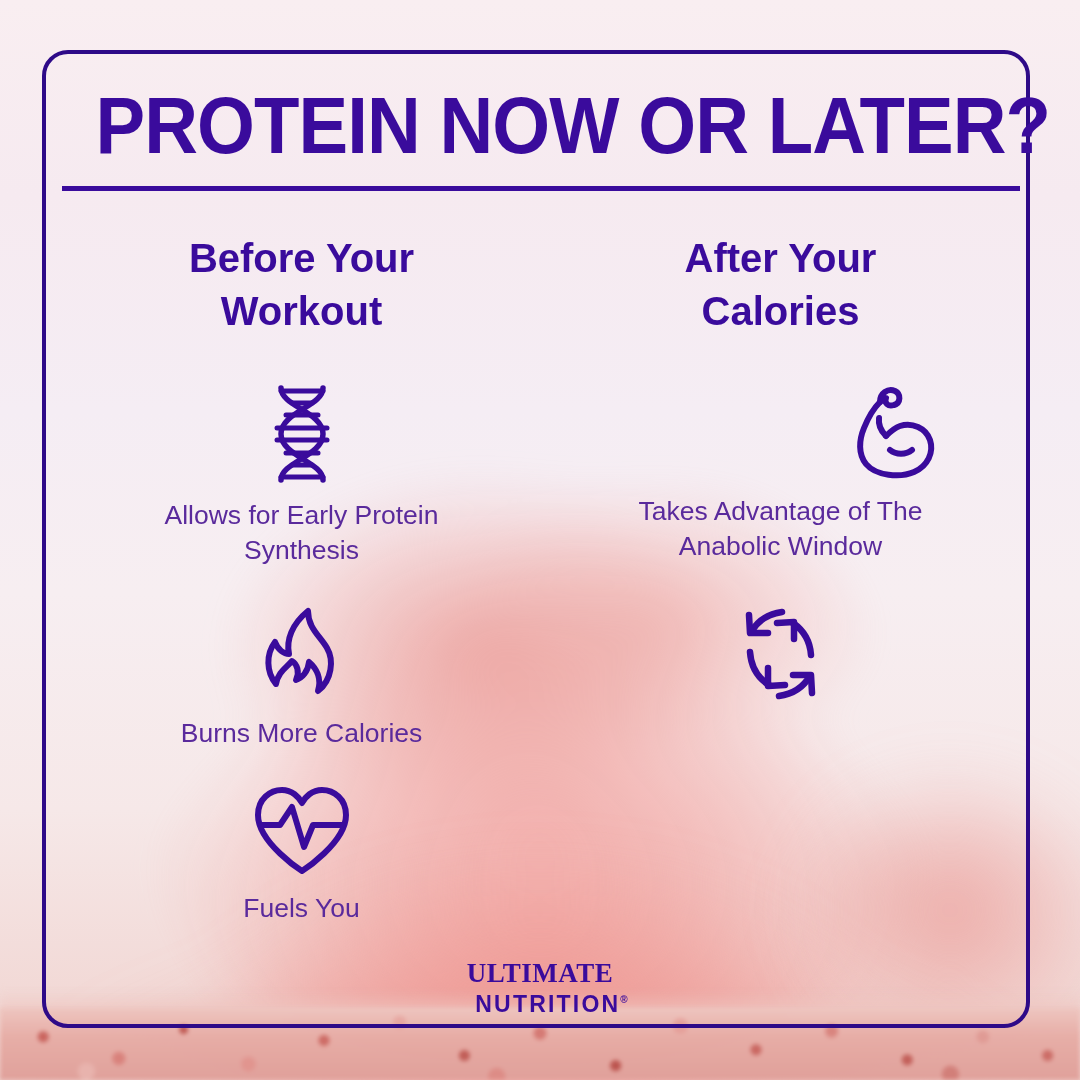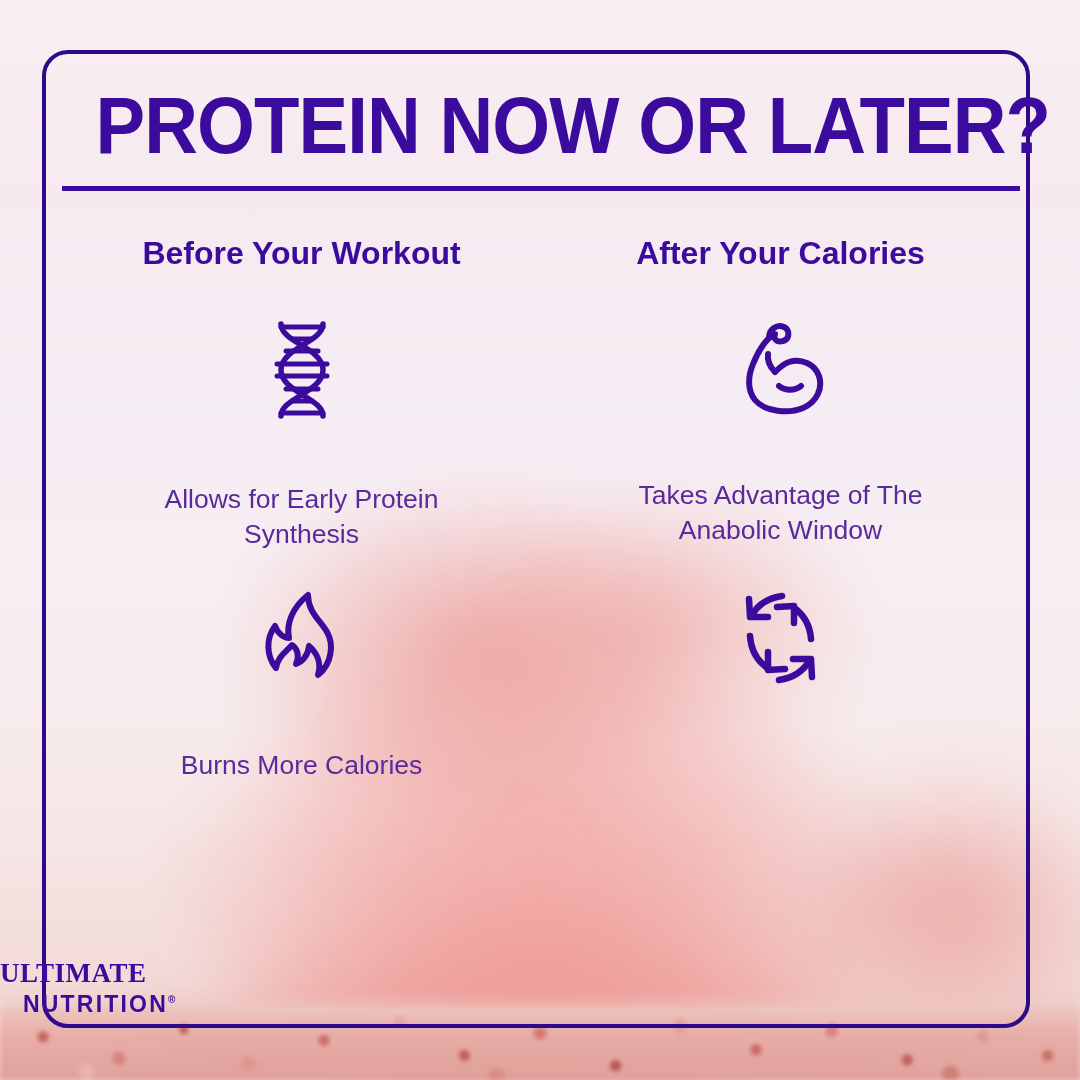--- a/index.html
+++ b/index.html
@@ -153,60 +153,59 @@
   }
   .col {
     width: 50%;
     display: flex;
     flex-direction: column;
     align-items: center;
   }
   .col-head {
     color: #3a0b9c;
     font-weight: 700;
-    font-size: 32px;
+    font-size: 40px;
     line-height: 1.32;
     text-align: center;
     max-width: 330px;
   }
   .item {
     display: flex;
     flex-direction: column;
     align-items: center;
     text-align: center;
-    gap: 48px;
   }
   .icon-wrap {
     display: flex;
     align-items: center;
     justify-content: center;
   }
   .caption {
     color: #5a2a9c;
     font-size: 26.5px;
     line-height: 1.32;
     max-width: 330px;
     margin-top: 14px;
   }
 
   
   .col-left .item-1 { margin-top: 46px; }
   .col-left .item-2 { margin-top: 38px; }
   .col-left .item-3 { margin-top: 34px; }
   
-  .col-right .item-1 { margin-top: 46px; }
+  .col-right .item-1 { margin-top: 46px; align-items: flex-end; }
   .col-right .item-2 { margin-top: 40px; }
 
   
   .logo {
     position: absolute;
     left: 0;
     right: 0;
     top: 950px;
-    text-align: left;
+    text-align: center;
     color: #3a0b9c;
   }
   .logo-word {
     font-family: "Liberation Serif", "DejaVu Serif", serif;
     font-weight: 700;
     font-size: 38px;
     letter-spacing: .5px;
     line-height: 1;
     font-variant: small-caps;
     text-transform: lowercase;
@@ -268,20 +267,29 @@
 
       <div class="item item-2">
         <div class="icon-wrap">
           <svg width="92" height="96" viewBox="0 0 92 96" fill="none" stroke="#3a0b9c" stroke-width="6" stroke-linecap="round" stroke-linejoin="round">
             <path d="M52 5 C52 22 64 30 71 42 C78 54 76 74 62 85 C66 72 60 62 53 56 C52 66 46 72 40 74 C44 66 41 58 36 55 C30 62 22 66 20 78 C10 66 10 48 19 36 C22 44 28 48 33 48 C30 34 36 18 52 5 Z"></path>
           </svg>
         </div>
         <div class="caption">Burns More Calories</div>
       </div>
 
+      <div class="item item-3">
+        <div class="icon-wrap">
+          <svg width="100" height="92" viewBox="0 0 100 92" fill="none" stroke="#3a0b9c" stroke-width="6" stroke-linecap="round" stroke-linejoin="round">
+            <path d="M50 86 C50 86 6 58 6 30 C6 14 18 5 30 5 C40 5 47 12 50 18 C53 12 60 5 70 5 C82 5 94 14 94 30 C94 58 50 86 50 86 Z"></path>
+            <path d="M9 40 H28 L40 22 L52 62 L61 40 H91"></path>
+          </svg>
+        </div>
+        <div class="caption">Fuels You</div>
+      </div>
     </div>
 
     <div class="col col-right">
       <div class="col-head">After Your Calories</div>
 
       <div class="item item-1">
         <div class="icon-wrap">
           <svg width="108" height="96" viewBox="0 0 108 96" fill="none" stroke="#3a0b9c" stroke-width="6" stroke-linecap="round" stroke-linejoin="round">
             <path d="M42 18 C42 9 50 4 57 7 C63 10 63 19 56 21 C50 23 46 19 48 14"></path>
             <path d="M42 18 C36 24 30 34 26 44 C21 56 20 70 28 80 C38 92 62 94 76 88 C90 82 96 68 92 56 C88 44 74 38 62 42 C56 44 52 48 48 52"></path>

